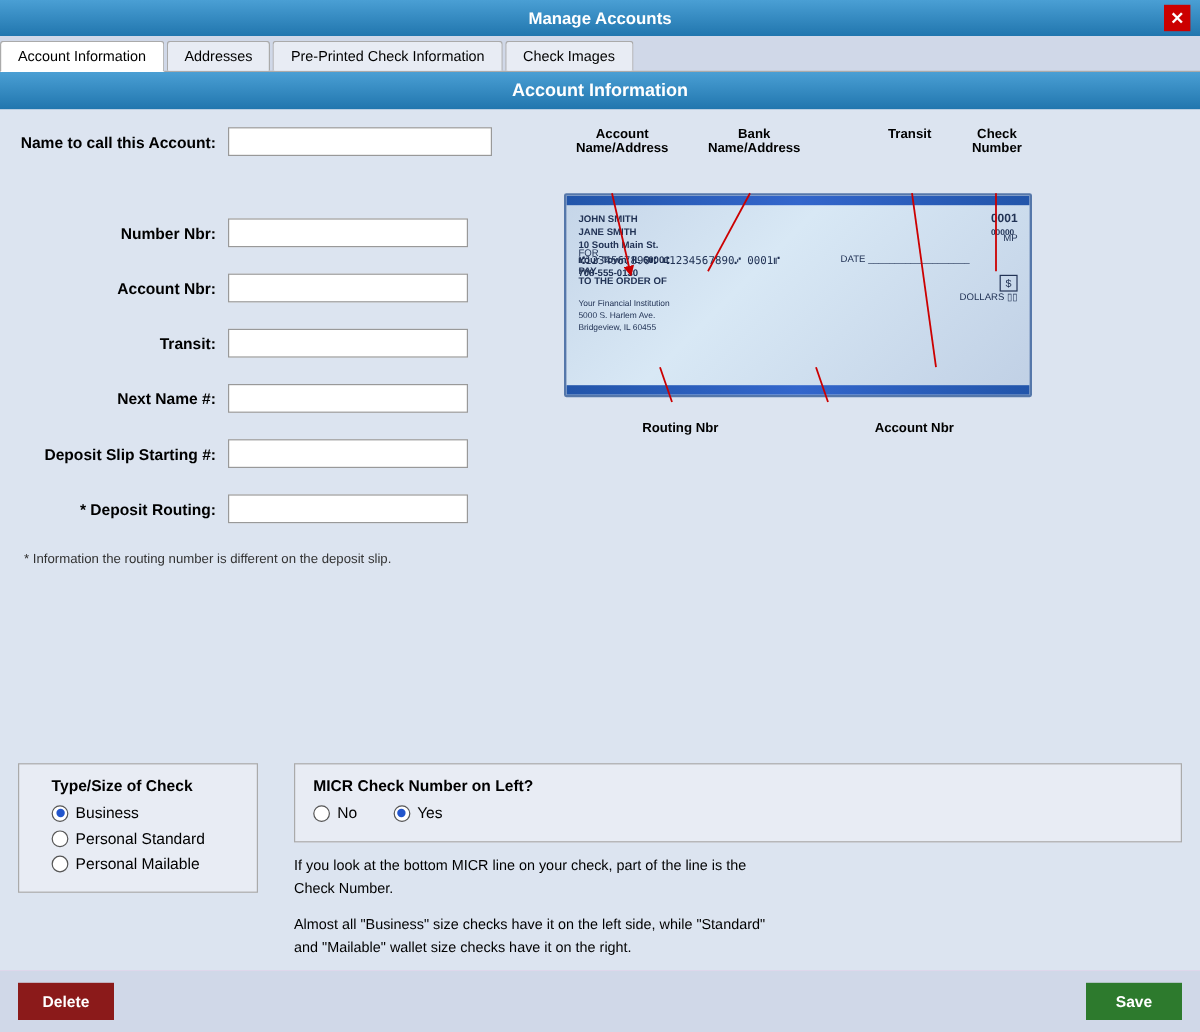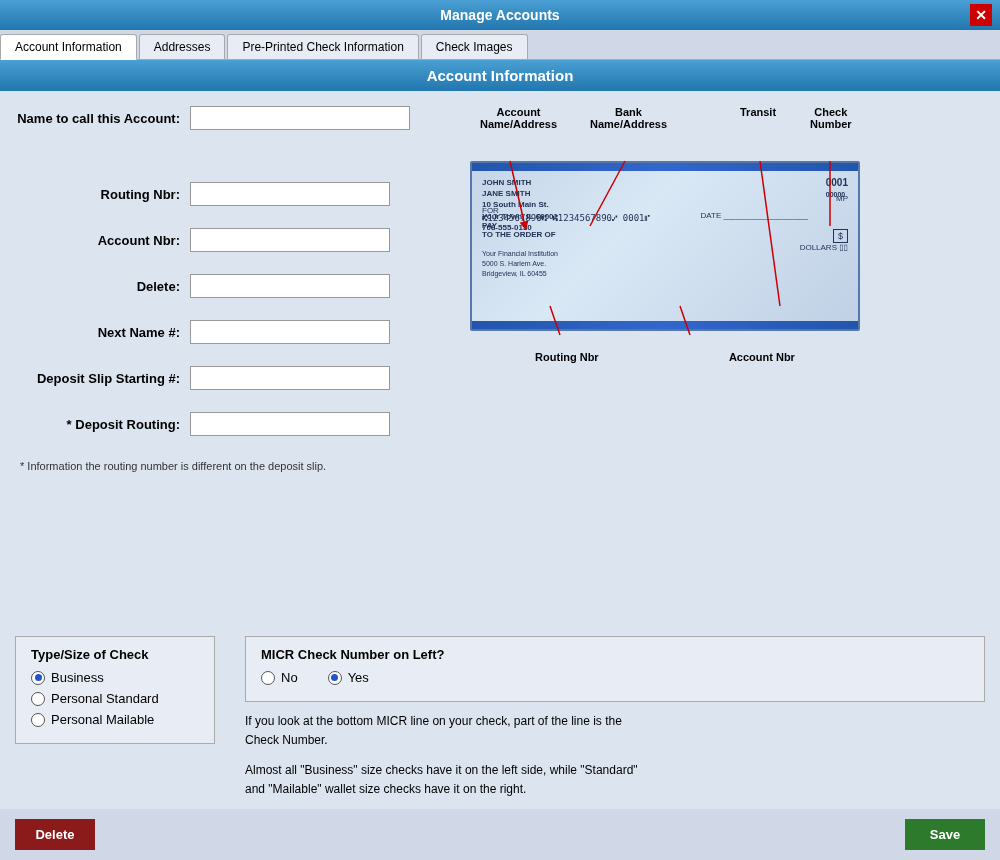--- a/index.html
+++ b/index.html
@@ -246,21 +246,21 @@
     
     .bottom-section {
       display: flex;
       padding: 10px 15px;
       gap: 30px;
       align-items: flex-start;
     }
     .check-type-box {
       border: 1px solid #aaa;
       background: #e8ecf4;
-      padding: 10px 15px;
+      padding: 10px 27px;
       min-width: 200px;
     }
     .check-type-title {
       font-weight: bold;
       margin-bottom: 8px;
       font-size: 13px;
     }
     .radio-row {
       display: flex;
       align-items: center;
@@ -366,29 +366,29 @@
 
     <div class="content-area">
 
       <div class="left-form">
         <div class="form-row">
           <label class="form-label">Name to call this Account:</label>
           <input class="form-input name-input" type="text" style="">
         </div>
         <div style="height:18px;"></div>
         <div class="form-row">
-          <label class="form-label">Routing Nbr:</label>
+          <label class="form-label">Number Nbr:</label>
           <input class="form-input" type="text" style="">
         </div>
         <div class="form-row">
           <label class="form-label">Account Nbr:</label>
           <input class="form-input" type="text" style="">
         </div>
         <div class="form-row">
-          <label class="form-label">Delete:</label>
+          <label class="form-label">Transit:</label>
           <input class="form-input" type="text" style="">
         </div>
         <div class="form-row">
           <label class="form-label">Next Name #:</label>
           <input class="form-input" type="text" style="">
         </div>
         <div class="form-row">
           <label class="form-label">Deposit Slip Starting #:</label>
           <input class="form-input" type="text" style="">
         </div>

